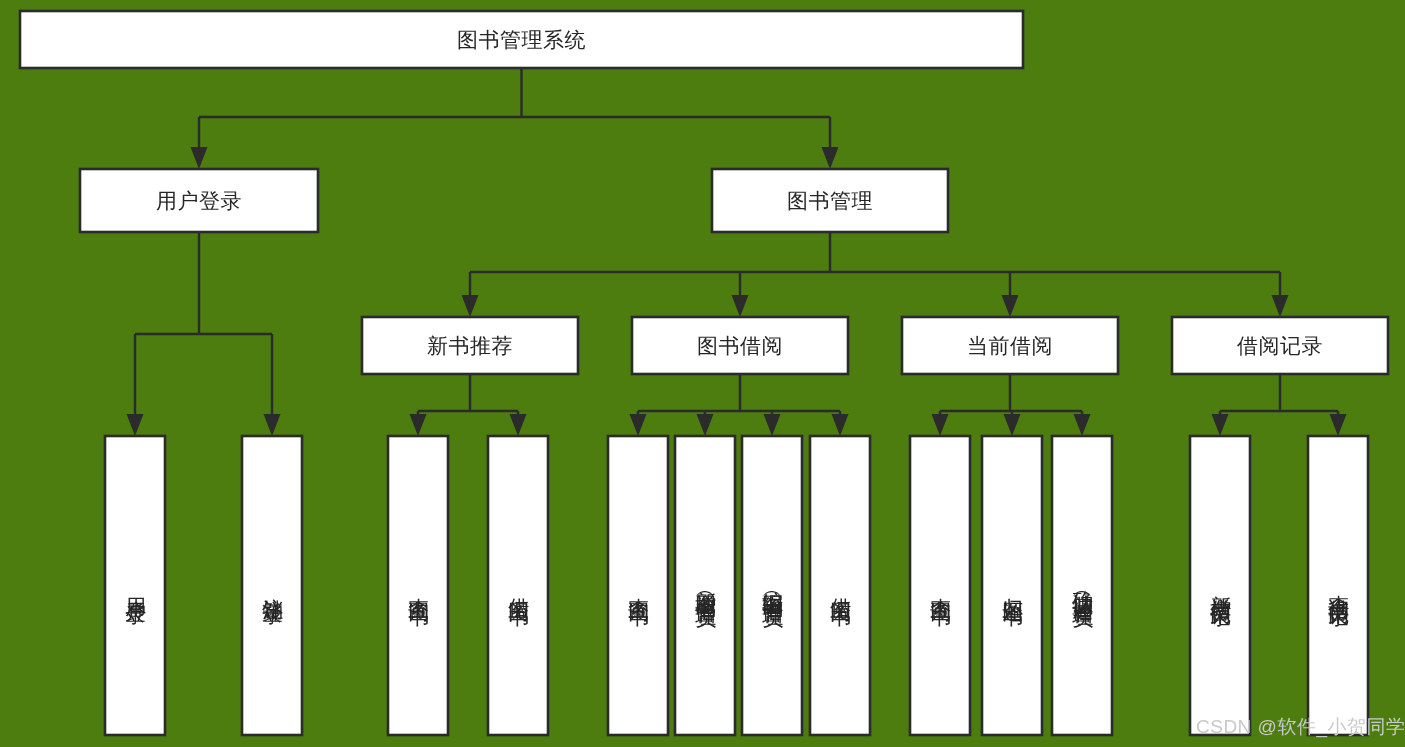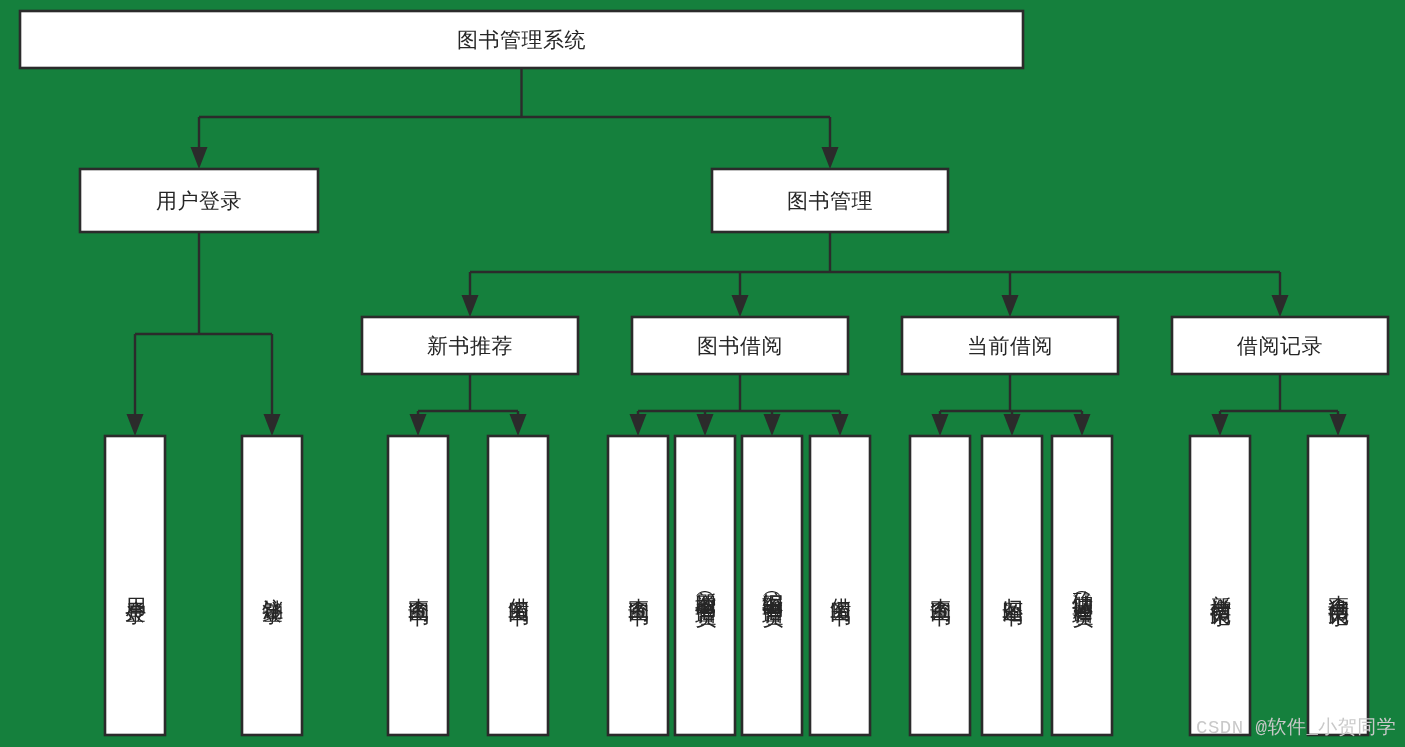--- a/index.html
+++ b/index.html
@@ -12,21 +12,21 @@
     font-family: "DejaVu Sans", "Liberation Sans", sans-serif;
     width: 1405px;
     height: 747px;
     overflow: hidden;
     position: relative;
   }
   #diagram-root {
     position: relative;
     width: 1405px;
     height: 747px;
-    background: #15803d;
+    background: #4d7c0f;
   }
   svg.tree-canvas {
     position: absolute;
     left: 0;
     top: 0;
     width: 1405px;
     height: 747px;
     display: block;
   }
   .node-rect {
@@ -68,21 +68,21 @@
     align-items: center;
     justify-content: center;
     text-align: center;
     white-space: nowrap;
     pointer-events: none;
     user-select: none;
   }
   .watermark {
     position: absolute;
     color: #c9c9c9;
-    font-family: Liberation Mono, monospace;
+    font-family: Liberation Sans, sans-serif;
     font-size: 19px;
     letter-spacing: 0.5px;
     white-space: nowrap;
     user-select: none;
   }
 </style>
 </head>
 <body>
 
 <div id="diagram-root">

